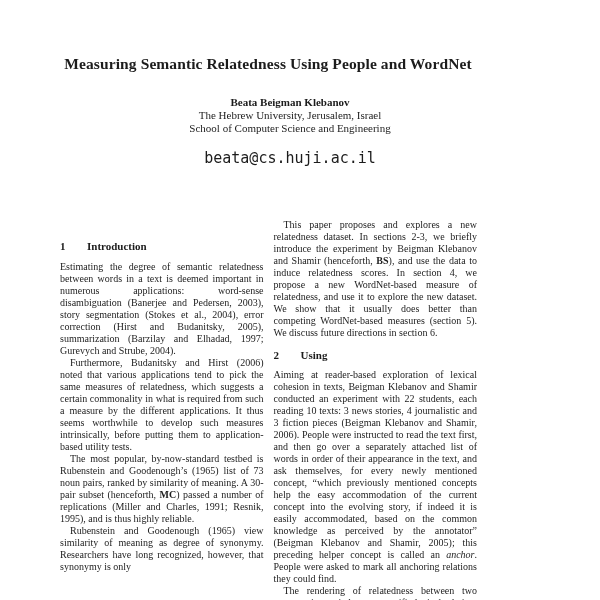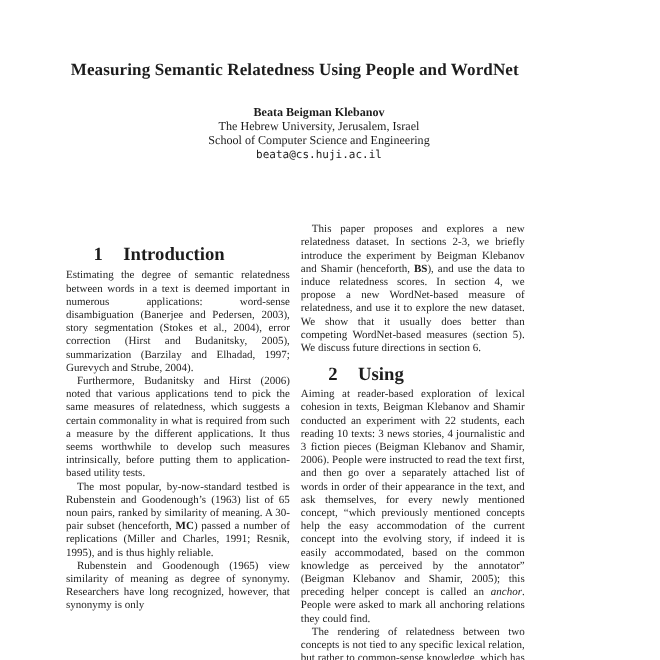--- a/index.html
+++ b/index.html
@@ -15,23 +15,23 @@
     text-align:center;
     font-size:15.5px;
     font-weight:bold;
     line-height:18px;
     letter-spacing:0.1px;
   }
   .author-block { margin-top:23px; text-align:center;padding-left:44px; }
   .author-name { font-size:11px; font-weight:bold; line-height:13px; }
   .affil { font-size:11px; line-height:13px; }
   .email {
-    margin-top:1px;
+    margin-top:17px;
     font-family:"DejaVu Sans Mono","Liberation Mono",monospace;
-    font-size:10px;
+    font-size:15px;
     line-height:12px;
   }
   .cols {
     margin-top:55px;
     padding:0 59px 0 60px;
     display:flex;
     gap:10px;
     align-items:flex-start;
   }
   .col { flex:1 1 0; min-width:0; }
@@ -44,25 +44,24 @@
   }
   .abstract-text {
     margin-top:9px;
     font-size:10px;
     line-height:12.8px;
     text-align:justify;
     hyphens:auto;
     -webkit-hyphens:auto;
   }
   .section-head {
-    font-size:17px;
+    font-size:11px;
     font-weight:bold;
     line-height:13px;
     white-space:nowrap;
-    margin-left:25px;
   }
   .section-head .sec-num { display:inline-block; width:27px; }
   .left .section-head { margin-top:21px; margin-bottom:8px; }
   .right .section-head { margin-top:10px; margin-bottom:7px; }
   p.body-par {
     font-size:10px;
     line-height:12px;
     text-align:justify;
     hyphens:auto;
     -webkit-hyphens:auto;
@@ -87,21 +86,21 @@
   <div class="cols">
 
     <div class="col left">
 
       <div class="section-head">
         <span class="sec-num">1</span><span>Introduction</span>
       </div>
 
       <p class="body-par"><span>Estimating the degree of semantic relatedness between words in a text is deemed important in numerous applications: word-sense disambiguation (Banerjee and Pedersen, 2003), story segmentation (Stokes et al., 2004), error correction (Hirst and Budanitsky, 2005), summarization (Barzilay and Elhadad, 1997; Gurevych and Strube, 2004).</span></p>
       <p class="body-par indent"><span>Furthermore, Budanitsky and Hirst (2006) noted that various applications tend to pick the same measures of relatedness, which suggests a certain commonality in what is required from such a measure by the different applications. It thus seems worthwhile to develop such measures intrinsically, before putting them to application-based utility tests.</span></p>
-      <p class="body-par indent"><span>The most popular, by-now-standard testbed is Rubenstein and Goodenough’s (1963) list of 65 noun pairs, ranked by similarity of meaning. A 30-pair subset (henceforth, </span><span style="font-weight: bold;">MC</span><span>) passed a number of replications (Miller and Charles, 1991; Resnik, 1995), and is thus highly reliable.</span></p>
+      <p class="body-par indent"><span>The most popular, by-now-standard testbed is Rubenstein and Goodenough’s (1965) list of 73 noun pairs, ranked by similarity of meaning. A 30-pair subset (henceforth, </span><span style="font-weight: bold;">MC</span><span>) passed a number of replications (Miller and Charles, 1991; Resnik, 1995), and is thus highly reliable.</span></p>
       <p class="body-par indent"><span>Rubenstein and Goodenough (1965) view similarity of meaning as degree of synonymy. Researchers have long recognized, however, that synonymy is only</span></p>
     </div>
 
     <div class="col right">
       <p class="body-par indent"><span>This paper proposes and explores a new relatedness dataset. In sections 2-3, we briefly introduce the experiment by Beigman Klebanov and Shamir (henceforth, </span><span style="font-weight: bold;">BS</span><span>), and use the data to induce relatedness scores. In section 4, we propose a new WordNet-based measure of relatedness, and use it to explore the new dataset. We show that it usually does better than competing WordNet-based measures (section 5). We discuss future directions in section 6.</span></p>
 
       <div class="section-head">
         <span class="sec-num">2</span><span>Using</span>
       </div>
 

